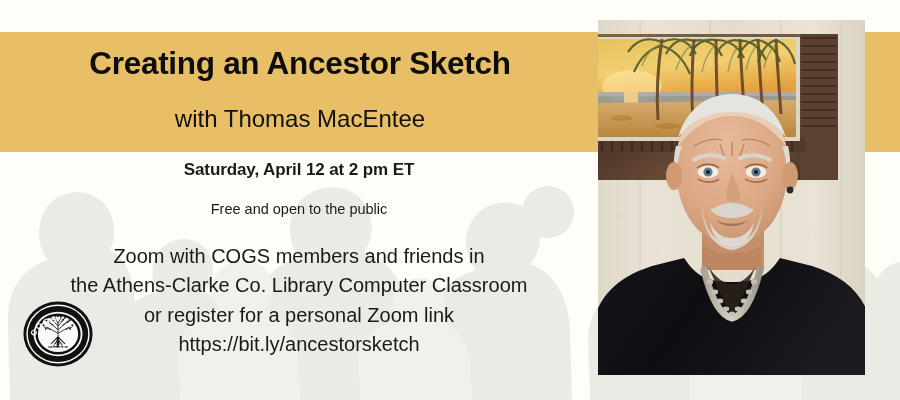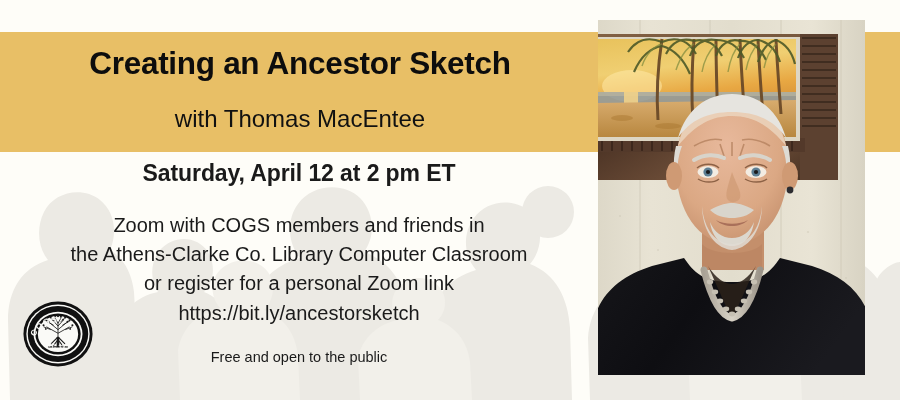--- a/index.html
+++ b/index.html
@@ -57,21 +57,21 @@
   }
   
   #body-text {
     position:absolute; left:0; top:160px;
     width:598px;
     z-index:5;
     text-align:center;
     color:#1a1a1a;
   }
   #event-datetime {
-    font-size:23px;
+    font-size:17px;
     font-weight:bold;
     letter-spacing:-0.1px;
     line-height:1.2;
     white-space:nowrap;
   }
   #event-details {
     margin-top:23px;
     font-size:20px;
     font-weight:400;
     line-height:1.47;
@@ -152,27 +152,27 @@
 
   <div id="gold-band"></div>
 
   <div id="header-text">
     <div id="event-title">Creating an Ancestor Sketch</div>
     <div id="event-presenter">with Thomas MacEntee</div>
   </div>
 
   <div id="body-text">
     <div id="event-datetime">Saturday, April 12 at 2 pm ET</div>
+    <div id="event-note">Free and open to the public</div>
     <div id="event-details">
       <div>Zoom with COGS members and friends in</div>
       <div>the Athens-Clarke Co. Library Computer Classroom</div>
       <div>or register for a personal Zoom link</div>
       <div>https://bit.ly/ancestorsketch</div>
     </div>
-    <div id="event-note">Free and open to the public</div>
   </div>
 
   <svg id="cogs-logo" viewBox="0 0 100 100" aria-hidden="false">
     <defs>
       <path id="arc-top" d="M 18,54 A 34,31 0 0 1 82,54"></path>
       <path id="arc-bottom" d="M 22,52 A 30,28 0 0 0 78,52"></path>
     </defs>
 
     <ellipse cx="50" cy="50" rx="48" ry="45" fill="#111111"></ellipse>
     <ellipse cx="50" cy="50" rx="44" ry="41" fill="#fafaf7"></ellipse>

